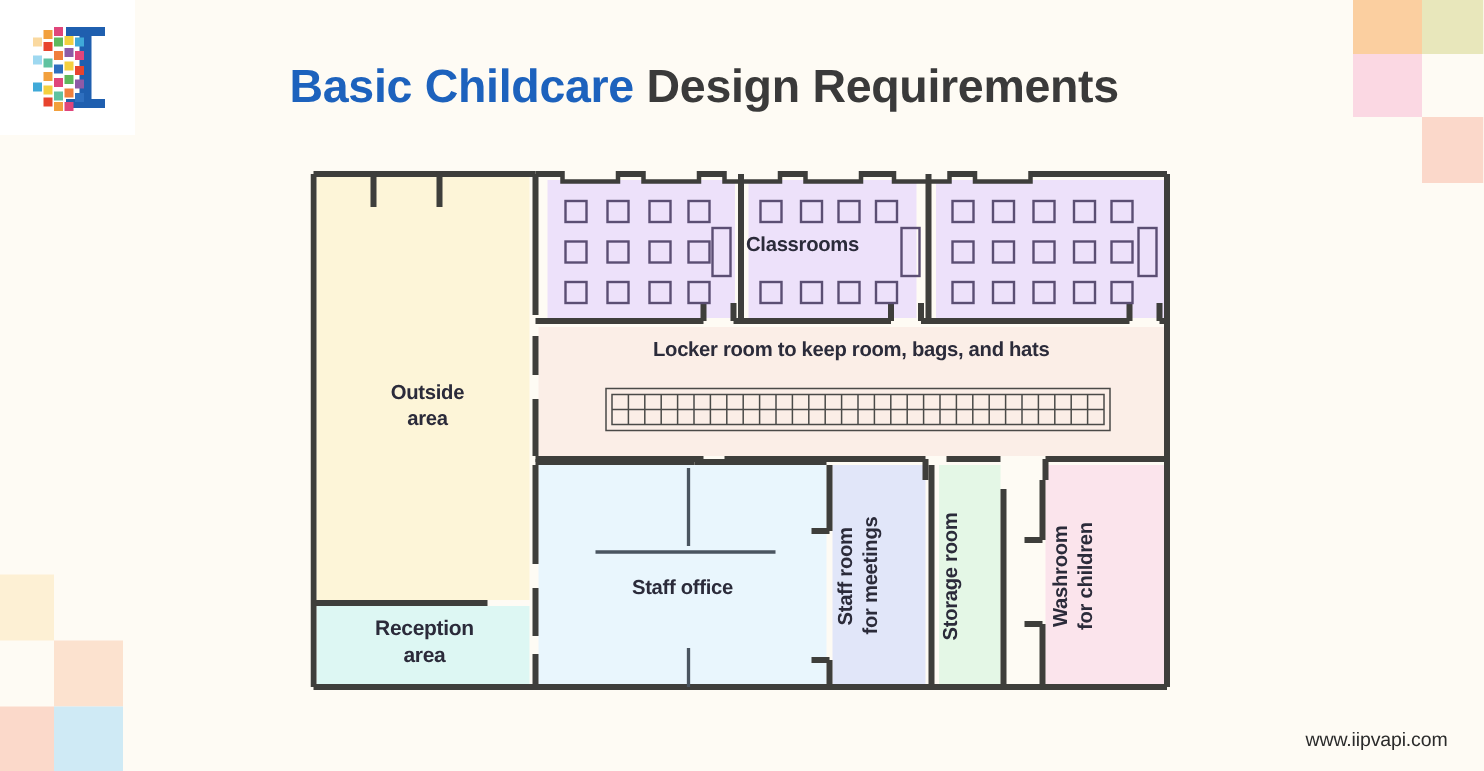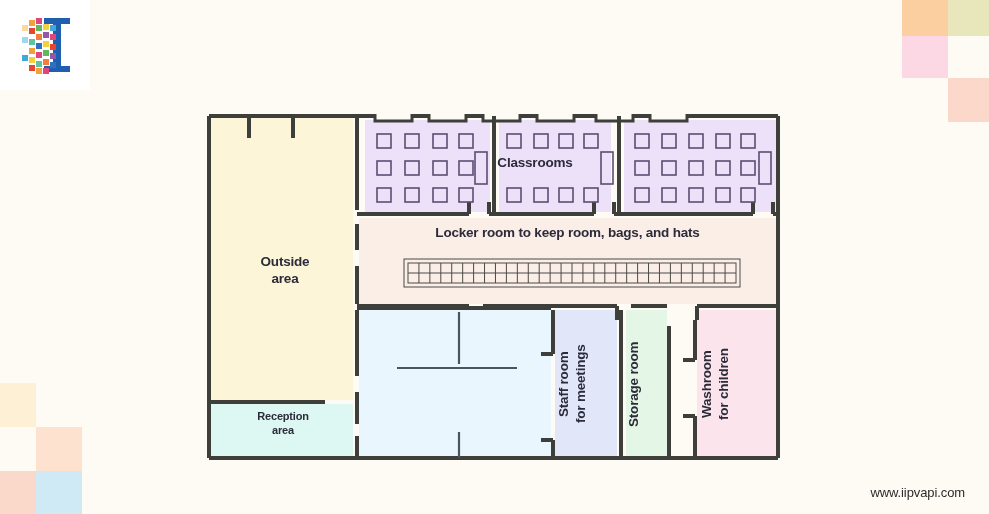--- a/index.html
+++ b/index.html
@@ -117,20 +117,23 @@
         <rect x="35" y="51" width="6" height="6" fill="#F07F3C"></rect>
         <rect x="28" y="53" width="6" height="6" fill="#5FC2A0"></rect>
         <rect x="42" y="54" width="6" height="6" fill="#2E6FBF"></rect>
         <rect x="21" y="57" width="6" height="6" fill="#E8442E"></rect>
         <rect x="28" y="60" width="6" height="6" fill="#F2A03D"></rect>
         <rect x="35" y="60" width="6" height="6" fill="#E0457B"></rect>
       </g>
     </svg>
   </div>
 
+  <h1 id="title">
+    <span class="accent">Basic Childcare</span><span class="rest"> Design Requirements</span>
+  </h1>
 
   <div id="plan">
     <svg width="573" height="346" viewBox="0 0 573 346">
       <defs>
         <style>
           .w  { stroke:#3E3E3B; stroke-width:4; fill:none; stroke-linecap:butt; }
           .wt { stroke:#3E3E3B; stroke-width:3; fill:none; }
           .thin { stroke:#4A5560; stroke-width:2.2; fill:none; }
           .fx { stroke:#5B4E73; stroke-width:1.6; fill:none; }
           .lk { stroke:#4A4A48; stroke-width:1; fill:none; }
@@ -325,26 +328,27 @@
             <line x1="485.26666666666665" y1="149" x2="485.26666666666665" y2="169" class="lk"></line>
             <line x1="496.2" y1="149" x2="496.2" y2="169" class="lk"></line>
             <line x1="507.1333333333333" y1="149" x2="507.1333333333333" y2="169" class="lk"></line>
             <line x1="518.0666666666666" y1="149" x2="518.0666666666666" y2="169" class="lk"></line>
           </g>
       </g>
     </svg>
 
     <div class="room-label" style="left:4px; top:140px; width:148px; font-size:13.5px;"><span>Outside<br>area</span></div>
 
-    <div class="room-label" style="left:4px; top:296px; width:144px; font-size:11px;"><span>Reception<br>area</span></div>
+    <div class="room-label" style="left:4px; top:296px; width:144px; font-size:14px;"><span>Reception<br>area</span></div>
 
     <div class="room-label" style="left:278px; top:41px; width:100px; font-size:13.5px;"><span>Classrooms</span></div>
 
     <div class="room-label" style="left:152px; top:111px; width:417px; font-size:13.5px;"><span>Locker room to keep room, bags, and hats</span></div>
 
+    <div class="room-label" style="left:152px; top:270px; width:192px; font-size:13.5px;"><span>Staff office</span></div>
 
     <div class="room-label vert" style="left:349px; top:200px; height:140px; width:60px; font-size:13.5px;"><span>Staff room<br>for meetings</span></div>
 
     <div class="room-label vert" style="left:419px; top:200px; height:140px; width:41px; font-size:13.5px;"><span>Storage room</span></div>
 
     <div class="room-label vert" style="left:492px; top:200px; height:140px; width:76px; font-size:13.5px;"><span>Washroom<br>for children</span></div>
   </div>
 
   <div id="site-url">www.iipvapi.com</div>
 

